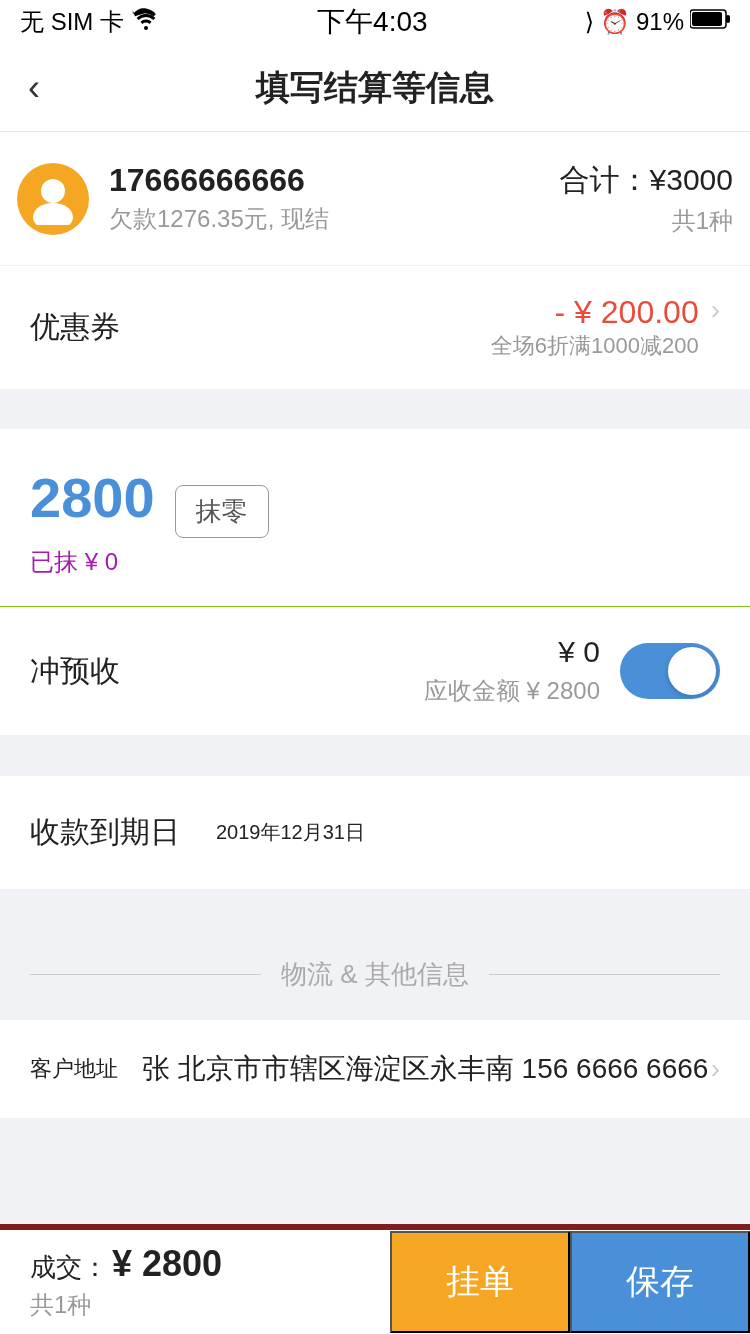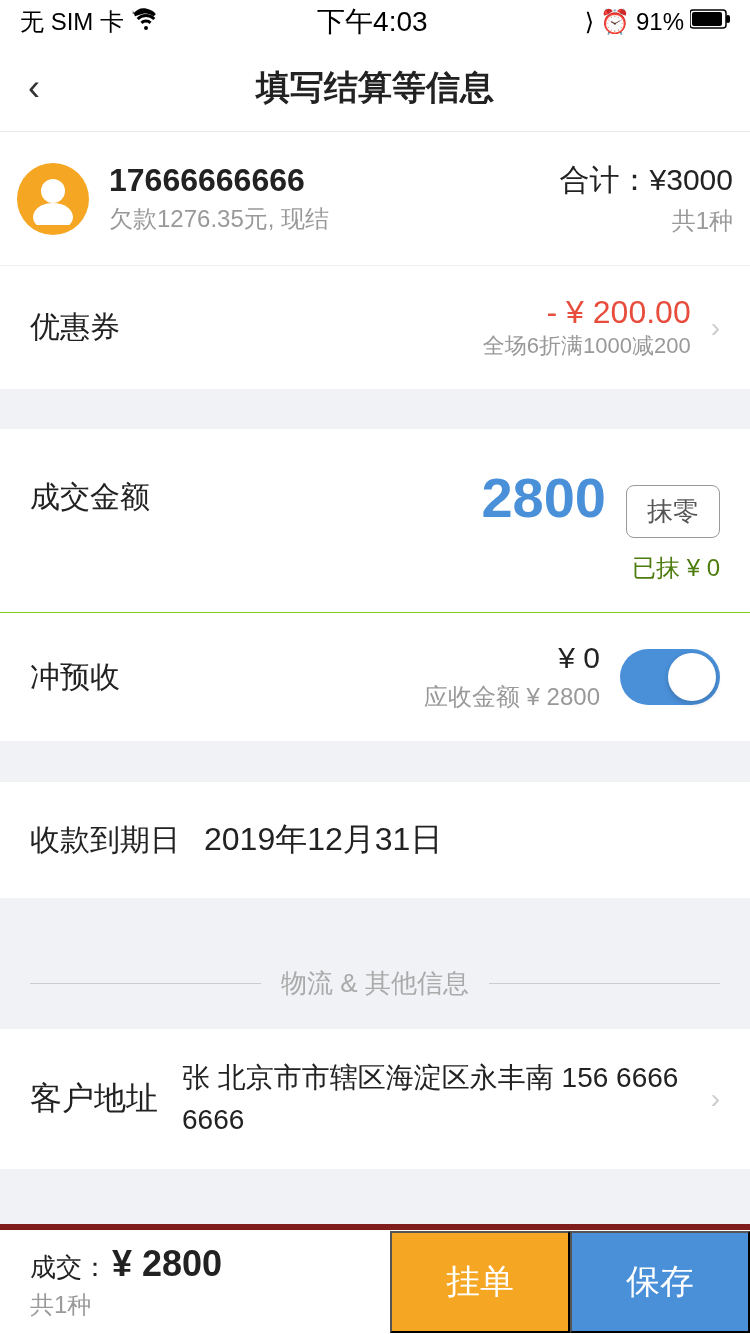--- a/index.html
+++ b/index.html
@@ -93,21 +93,21 @@
     
     .coupon-row {
       background: #fff;
       padding: 28px 30px;
       display: flex;
       align-items: center;
       justify-content: space-between;
       border-top: 1px solid #f0f0f0;
     }
     .coupon-label { font-size: 30px; color: #222; }
-    .coupon-right { display: flex; align-items: center; gap: 20px; }
+    .coupon-right { display: flex; gap: 12px; }
     .coupon-amount { font-size: 32px; color: #e74c3c; font-weight: 500; }
     .coupon-desc { font-size: 22px; color: #999; text-align: right; }
     .chevron-right { font-size: 28px; color: #ccc; }
 
     
     .section-divider {
       height: 20px;
       background: #f0f2f5;
     }
 
@@ -128,21 +128,21 @@
     .round-zero-btn {
       border: 1px solid #999;
       border-radius: 8px;
       padding: 8px 20px;
       font-size: 26px;
       color: #555;
       background: #fff;
       cursor: pointer;
       margin-top: 28px;
     }
-    .amount-sub { font-size: 24px; color: #4d7c0f; margin-top: 14px; text-align: right; }
+    .amount-sub { font-size: 24px; color: #a21caf; margin-top: 8px; }
 
     
     .prereceipt-row {
       background: #fff;
       padding: 28px 30px;
       display: flex;
       align-items: center;
       justify-content: space-between;
       border-top: 1px solid #84cc16;
     }
@@ -182,25 +182,25 @@
       margin-bottom: 0;
     }
     .debt-label { font-size: 30px; color: #222; }
 
     
     .duedate-row {
       background: #fff;
       padding: 36px 30px;
       display: flex;
       align-items: center;
-      gap: 24px;
+      gap: 36px;
       border-top: 1px solid #f0f0f0;
     }
     .duedate-label { font-size: 30px; color: #222; }
-    .duedate-value { font-size: 32px; color: #222; }
+    .duedate-value { font-size: 20px; color: #222; }
 
     
     .logistics-header {
       background: #f0f2f5;
       padding: 28px 30px;
       text-align: center;
       display: flex;
       align-items: center;
       gap: 20px;
       justify-content: center;
@@ -213,21 +213,21 @@
     .logistics-title { font-size: 26px; color: #aaa; }
 
     
     .address-row {
       background: #fff;
       padding: 28px 30px;
       display: flex;
       align-items: center;
       justify-content: space-between;
     }
-    .address-label { font-size: 32px; color: #222; flex-shrink: 0; margin-right: 24px; }
+    .address-label { font-size: 22px; color: #222; flex-shrink: 0; margin-right: 24px; }
     .address-value { font-size: 28px; color: #222; flex: 1; line-height: 1.5; }
 
     
     .bottom-bar {
       position: fixed;
       bottom: 0;
       left: 0;
       width: 750px;
       height: 110px;
       background: #fff;
@@ -327,21 +327,20 @@
         <div class="chevron-right">›</div>
       </div>
     </div>
   </div>
 
   <div class="section-divider"></div>
 
   <div class="section-card">
     <div class="amount-section">
       <div class="amount-row">
-        <div class="amount-label">成交金额</div>
         <div class="amount-value-container">
           <div class="amount-value">2800</div>
           <button class="round-zero-btn">抹零</button>
         </div>
       </div>
       <div class="amount-sub">已抹  ¥ 0</div>
     </div>
 
     <div class="prereceipt-row">
       <div class="prereceipt-label">冲预收</div>

